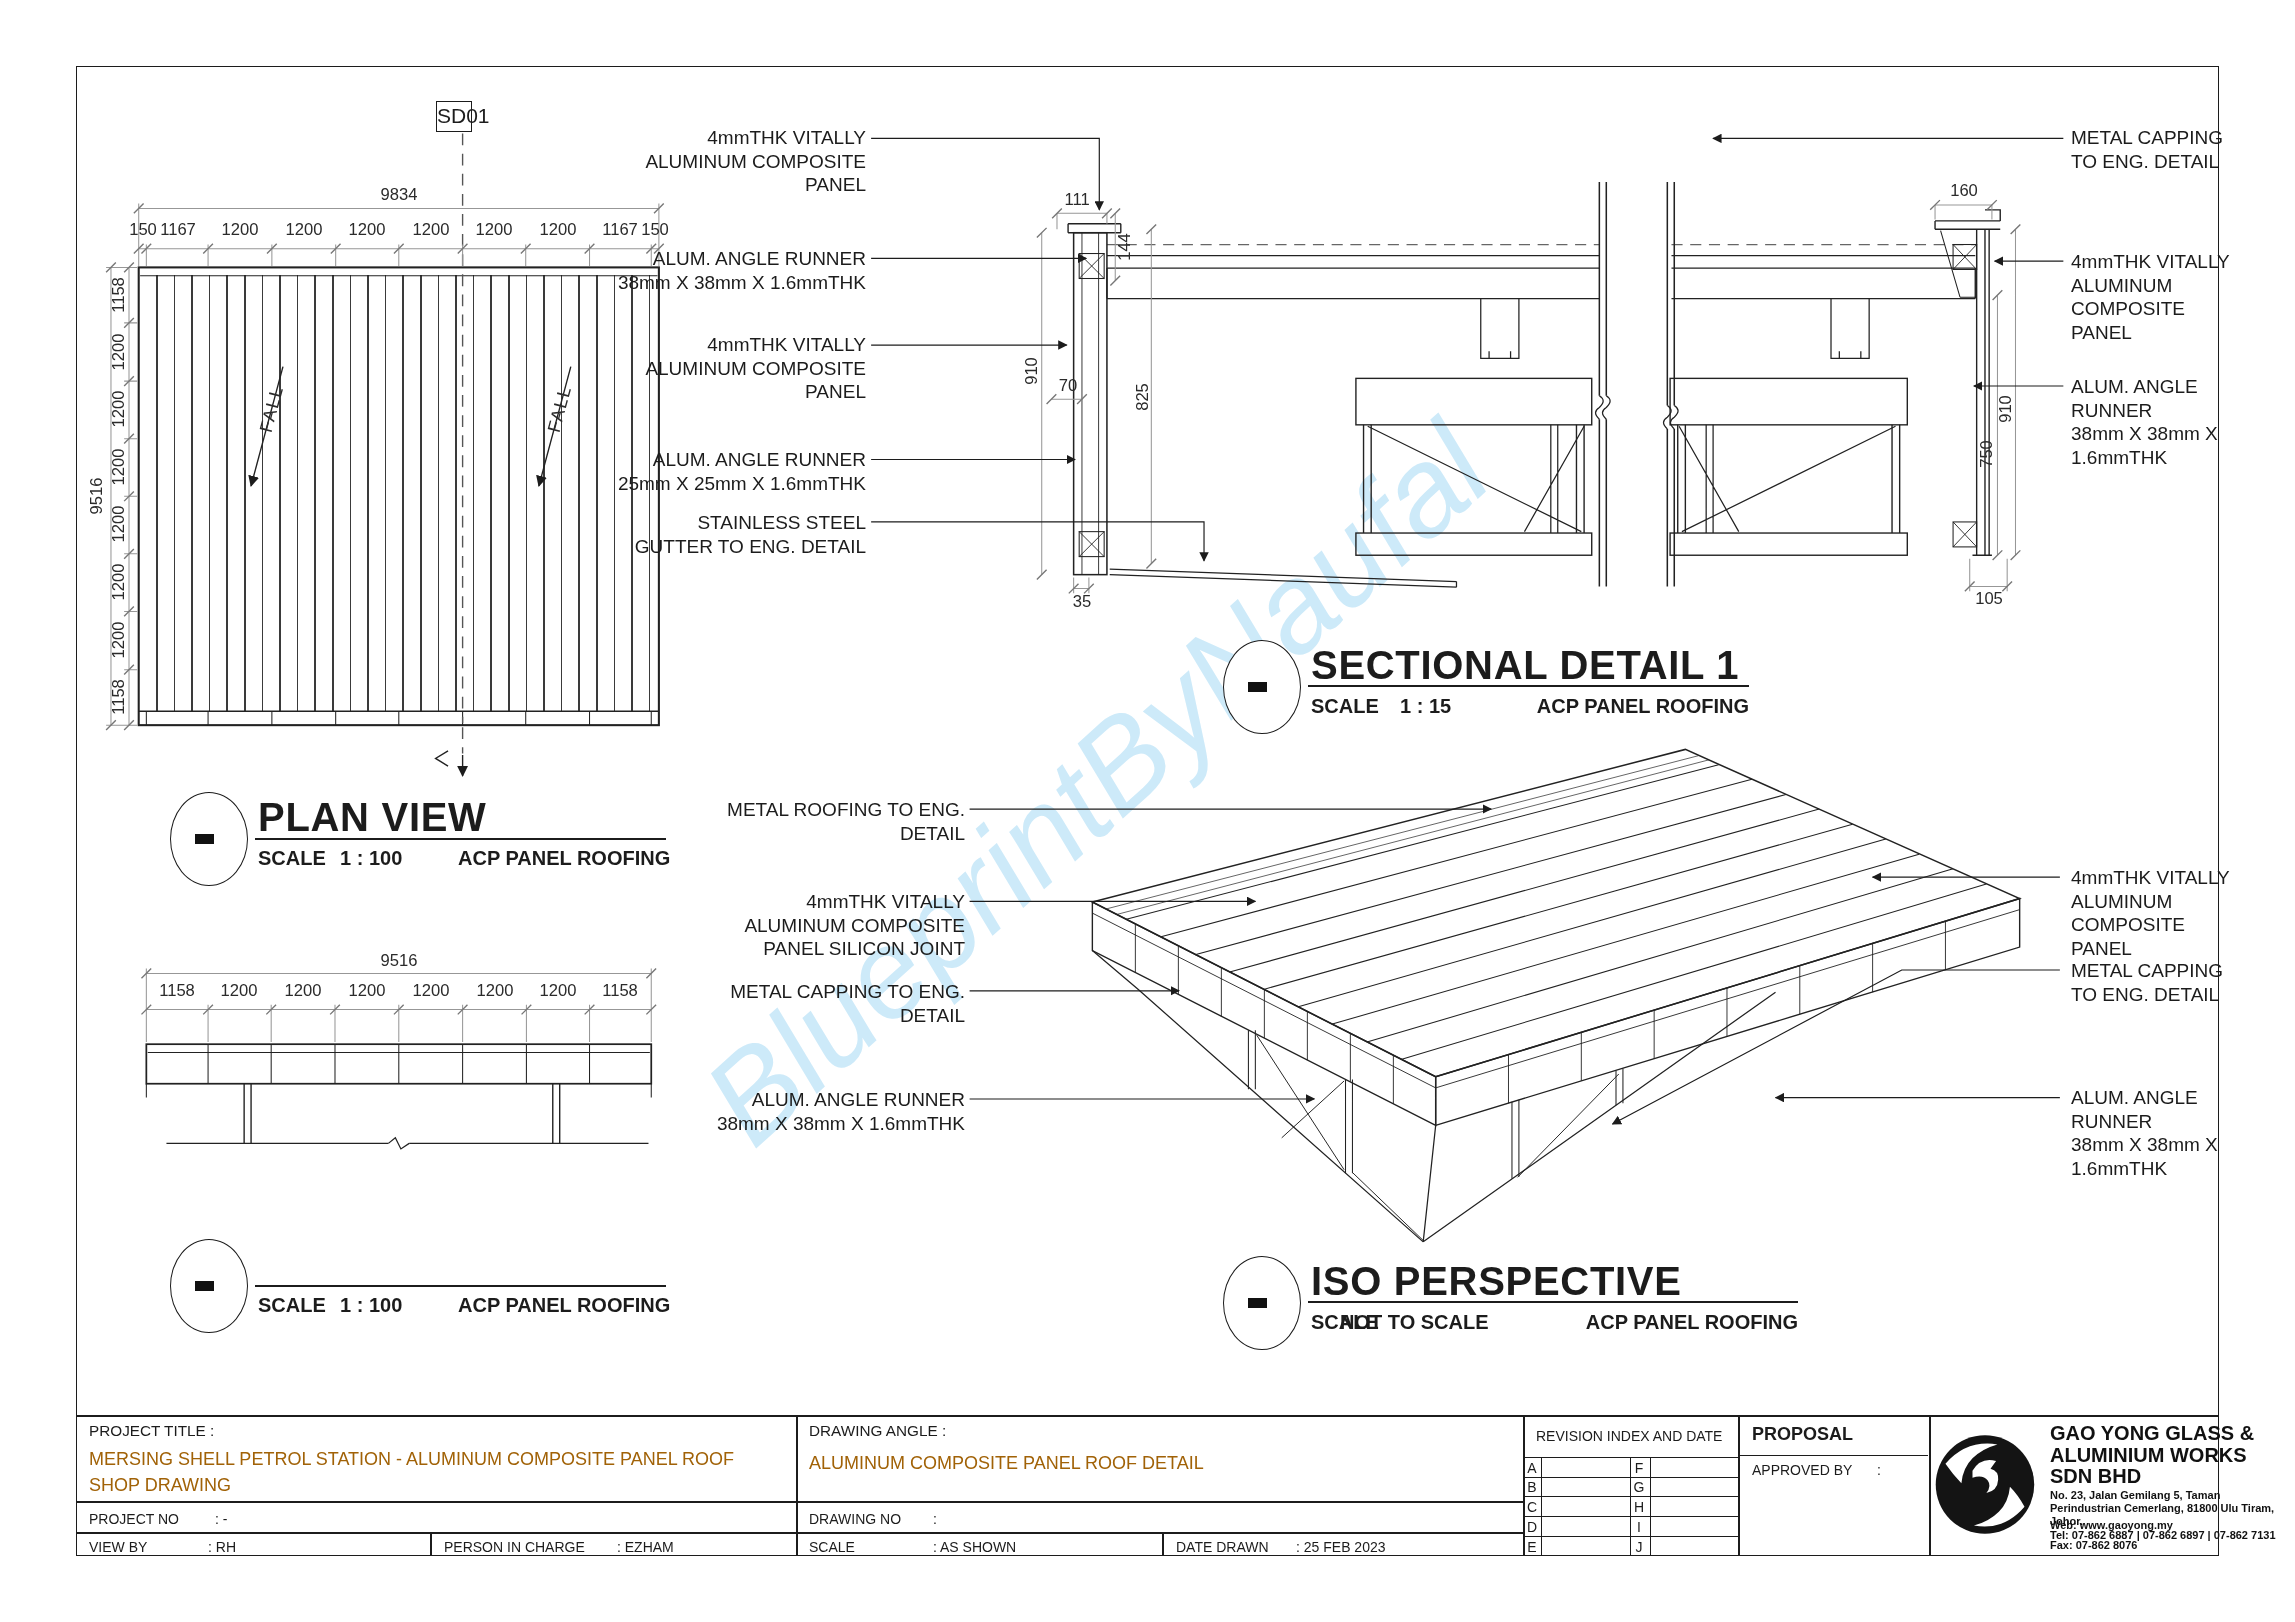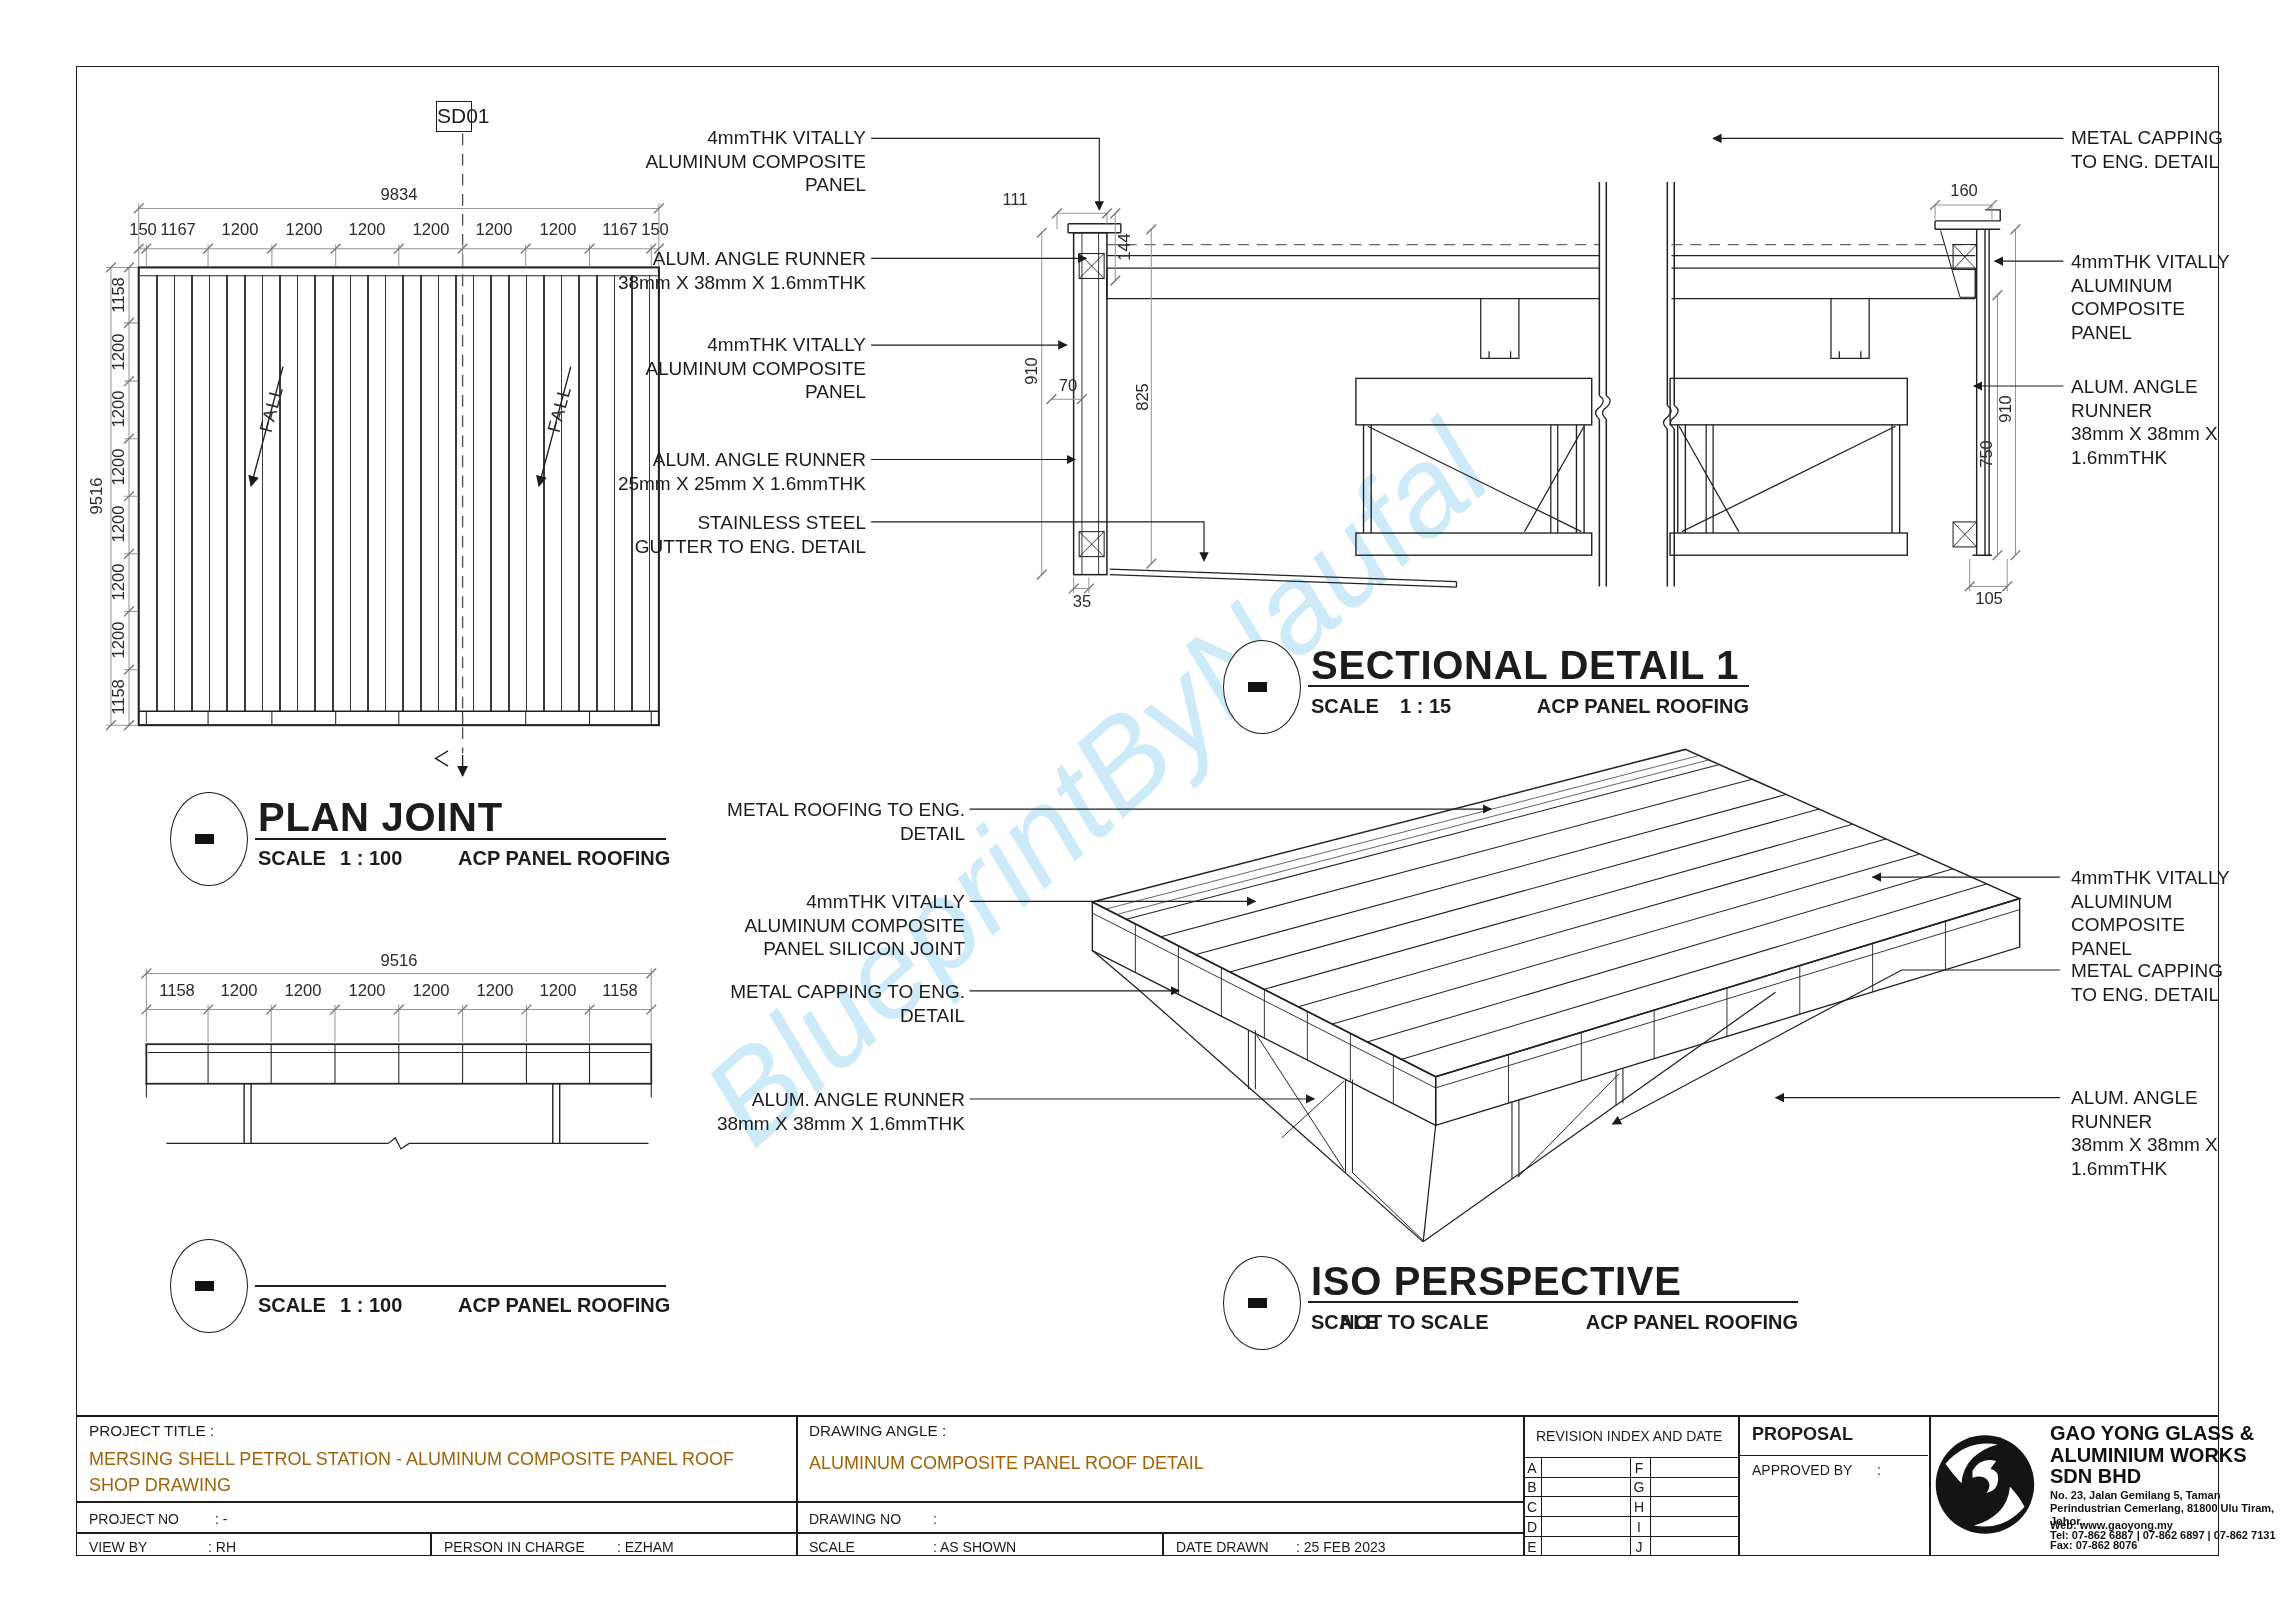--- a/index.html
+++ b/index.html
@@ -225,21 +225,21 @@
   <div class="t dim rot" style="left:119px;top:524px">1200</div>
   <div class="t dim rot" style="left:119px;top:582px">1200</div>
   <div class="t dim rot" style="left:119px;top:640px">1200</div>
   <div class="t dim rot" style="left:119px;top:697px">1158</div>
   <div class="fall abs" style="left:272px;top:409px">FALL</div>
   <div class="fall abs" style="left:560px;top:409px">FALL</div>
 
   <div class="bubble" style="left:170px;top:792px">
       <i></i>
     </div>
-  <div class="t vt" style="left:258px;top:792px">PLAN JOINT</div>
+  <div class="t vt" style="left:258px;top:792px">PLAN VIEW</div>
   <div class="rule" style="left:255px;top:838px;width:411px"></div>
   <div class="t sc" style="left:258px;top:846px">SCALE</div>
   <div class="t sc" style="left:340px;top:846px">1 : 100</div>
   <div class="t sc rt" style="left:458px;top:846px;width:207px">ACP PANEL ROOFING</div>
 
   <div class="t dim" style="left:399px;top:961px">9516</div>
   <div class="t dim" style="left:177px;top:991px">1158</div>
   <div class="t dim" style="left:239px;top:991px">1200</div>
   <div class="t dim" style="left:303px;top:991px">1200</div>
   <div class="t dim" style="left:367px;top:991px">1200</div>
@@ -272,21 +272,21 @@
 TO ENG. DETAIL</div>
   <div class="t lab" style="left:2071px;top:250px;width:229px">4mmTHK VITALLY
 ALUMINUM
 COMPOSITE
 PANEL</div>
   <div class="t lab" style="left:2071px;top:375px;width:229px">ALUM.  ANGLE
 RUNNER
 38mm X 38mm X
 1.6mmTHK</div>
 
-  <div class="t dim" style="left:1015px;top:200px">111</div>
+  <div class="t dim" style="left:1077px;top:200px">111</div>
   <div class="t dim rot" style="left:1125px;top:247px">144</div>
   <div class="t dim rot" style="left:1032px;top:371px">910</div>
   <div class="t dim rot" style="left:1143px;top:397px">825</div>
   <div class="t dim" style="left:1068px;top:386px">70</div>
   <div class="t dim" style="left:1082px;top:602px">35</div>
   <div class="t dim" style="left:1964px;top:191px">160</div>
   <div class="t dim rot" style="left:2006px;top:409px">910</div>
   <div class="t dim rot" style="left:1987px;top:454px">750</div>
   <div class="t dim" style="left:1989px;top:599px">105</div>
 

